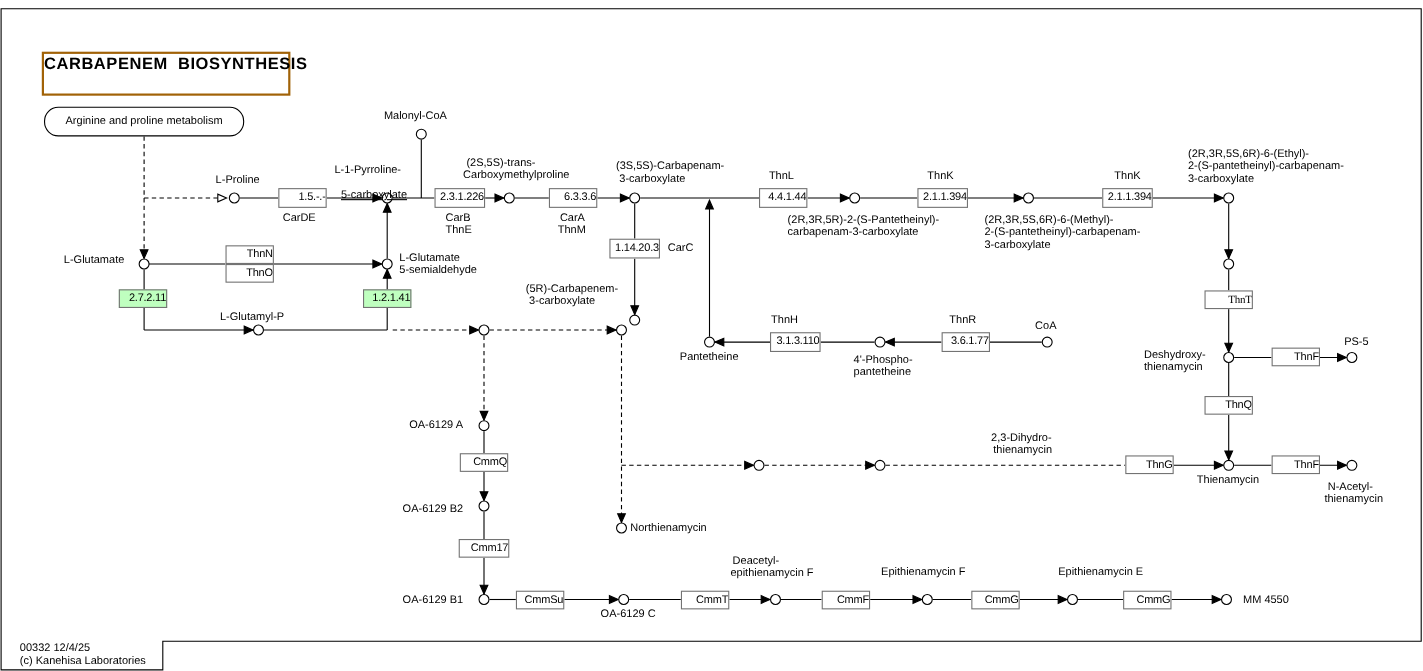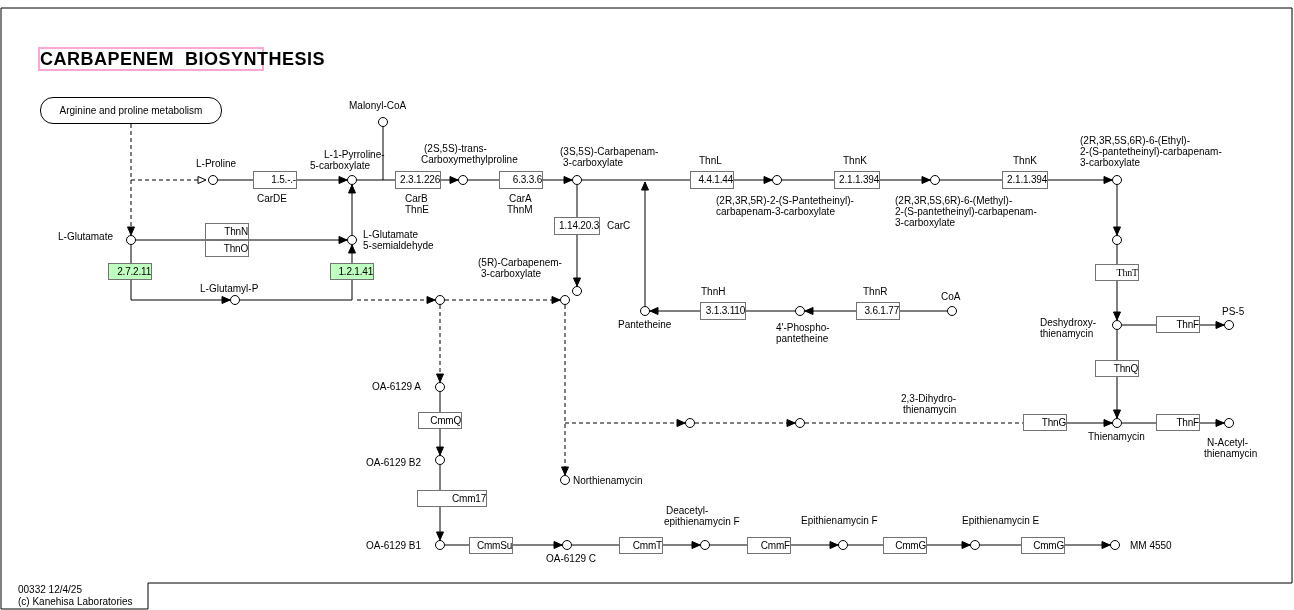--- a/index.html
+++ b/index.html
@@ -2,23 +2,23 @@
 <html><head>
 <meta charset="utf-8">
 <style>
   html,body{margin:0;padding:0;background:#fff;}
   #canvas{position:relative;width:1294px;height:610px;background:#fff;overflow:hidden;
           font-family:"Liberation Sans",sans-serif;color:#000;}
   #diagram-svg{position:absolute;left:0;top:0;}
   .ebox{position:absolute;box-sizing:border-box;border:1px solid #737373;background:#fff;
         text-align:right;font-size:10px;letter-spacing:-0.2px;white-space:nowrap;overflow:hidden;}
   .lbl{position:absolute;font-size:10px;line-height:11px;white-space:pre;}
-  #title-box{position:absolute;left:38px;top:47px;width:226px;height:24px;box-sizing:border-box;
-             border:2px solid #f9a8d4;background:#fff;text-align:center;line-height:20px;
-             font-size:18px;font-weight:bold;letter-spacing:.5px;white-space:pre;}
+  #title-box{position:absolute;left:38px;top:47px;width:226px;height:40px;box-sizing:border-box;
+             border:2px solid #a16207;background:#fff;text-align:center;line-height:20px;
+             font-size:15px;font-weight:bold;letter-spacing:.5px;white-space:pre;}
   #map-link{position:absolute;left:40px;top:97px;width:182px;height:27px;box-sizing:border-box;
             border:1px solid #000;border-radius:13px;background:#fff;text-align:center;
             line-height:25px;font-size:10px;}
   .footer{position:absolute;left:18px;font-size:10px;line-height:11px;white-space:pre;}
 </style>
 </head>
 <body>
 
 <div id="canvas">
   <svg id="diagram-svg" width="1294" height="610" viewBox="0 0 1294 610">
@@ -169,30 +169,30 @@
     <div class="ebox" style="left: 108px; top: 263px; width: 44px; height: 17px; line-height: 15px; background: rgb(191, 255, 191);">2.7.2.11</div>
     <div class="ebox" style="left: 330px; top: 263px; width: 44px; height: 17px; line-height: 15px; background: rgb(191, 255, 191);">1.2.1.41</div>
     <div class="ebox" style="left: 700px; top: 302px; width: 46px; height: 18px; line-height: 16px;">3.1.3.110</div>
     <div class="ebox" style="left: 856px; top: 302px; width: 44px; height: 18px; line-height: 16px;">3.6.1.77</div>
     <div class="ebox" style="left: 1095px; top: 264px; width: 44px; height: 17px; line-height: 15px; font-family: Liberation Serif, serif;">ThnT</div>
     <div class="ebox" style="left: 1156px; top: 316px; width: 44px; height: 17px; line-height: 15px;">ThnF</div>
     <div class="ebox" style="left: 1095px; top: 360px; width: 44px; height: 17px; line-height: 15px;">ThnQ</div>
     <div class="ebox" style="left: 1023px; top: 414px; width: 44px; height: 17px; line-height: 15px;">ThnG</div>
     <div class="ebox" style="left: 1156px; top: 414px; width: 44px; height: 17px; line-height: 15px;">ThnF</div>
     <div class="ebox" style="left: 418px; top: 412px; width: 44px; height: 17px; line-height: 15px;">CmmQ</div>
-    <div class="ebox" style="left: 417px; top: 490px; width: 70px; height: 17px; line-height: 15px;">Cmm17</div>
+    <div class="ebox" style="left: 417px; top: 490px; width: 46px; height: 17px; line-height: 15px;">Cmm17</div>
     <div class="ebox" style="left: 469px; top: 537px; width: 44px; height: 17px; line-height: 15px;">CmmSu</div>
     <div class="ebox" style="left: 619px; top: 537px; width: 44px; height: 17px; line-height: 15px;">CmmT</div>
     <div class="ebox" style="left: 747px; top: 537px; width: 44px; height: 17px; line-height: 15px;">CmmF</div>
     <div class="ebox" style="left: 883px; top: 537px; width: 44px; height: 17px; line-height: 15px;">CmmG</div>
     <div class="ebox" style="left: 1021px; top: 537px; width: 44px; height: 17px; line-height: 15px;">CmmG</div>
     <div class="lbl" style="left: 349px; top: 100px;">Malonyl-CoA</div>
     <div class="lbl" style="left: 196px; top: 158px;">L-Proline</div>
-    <div class="lbl" style="left: 324px; top: 149px;">L-1-Pyrroline-</div>
-    <div class="lbl" style="left: 310px; top: 160px;">5-carboxylate</div>
+    <div class="lbl" style="left: 304px; top: 149px;">L-1-Pyrroline-</div>
+    <div class="lbl" style="left: 310px; top: 172px; text-decoration: underline;">5-carboxylate</div>
     <div class="lbl" style="left: 424px; top: 143px;">(2S,5S)-trans-</div>
     <div class="lbl" style="left: 421px; top: 154px;">Carboxymethylproline</div>
     <div class="lbl" style="left: 560px; top: 146px;">(3S,5S)-Carbapenam-</div>
     <div class="lbl" style="left: 563px; top: 157px;">3-carboxylate</div>
     <div class="lbl" style="left: 257px; top: 193px;">CarDE</div>
     <div class="lbl" style="left: 405px; top: 193px;">CarB</div>
     <div class="lbl" style="left: 405px; top: 204px;">ThnE</div>
     <div class="lbl" style="left: 509px; top: 193px;">CarA</div>
     <div class="lbl" style="left: 507px; top: 204px;">ThnM</div>
     <div class="lbl" style="left: 699px; top: 155px;">ThnL</div>

